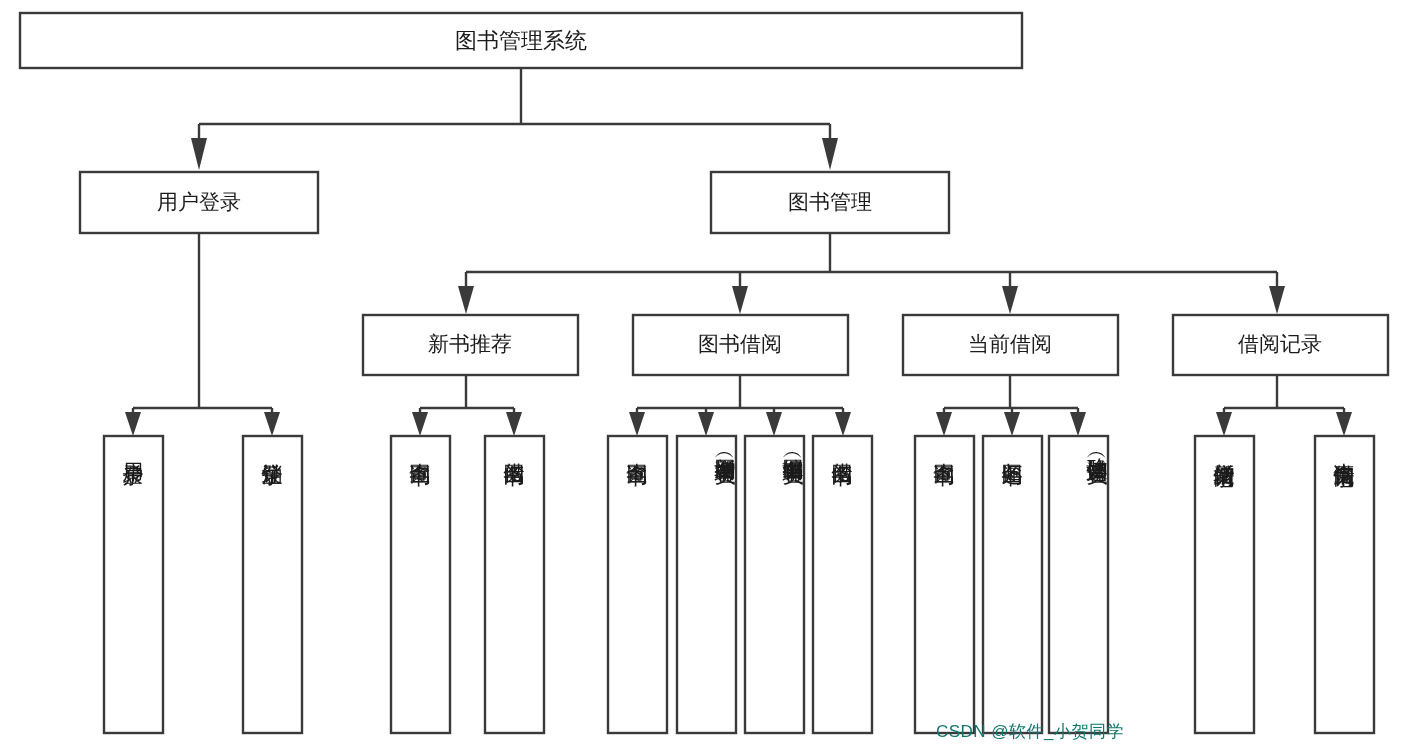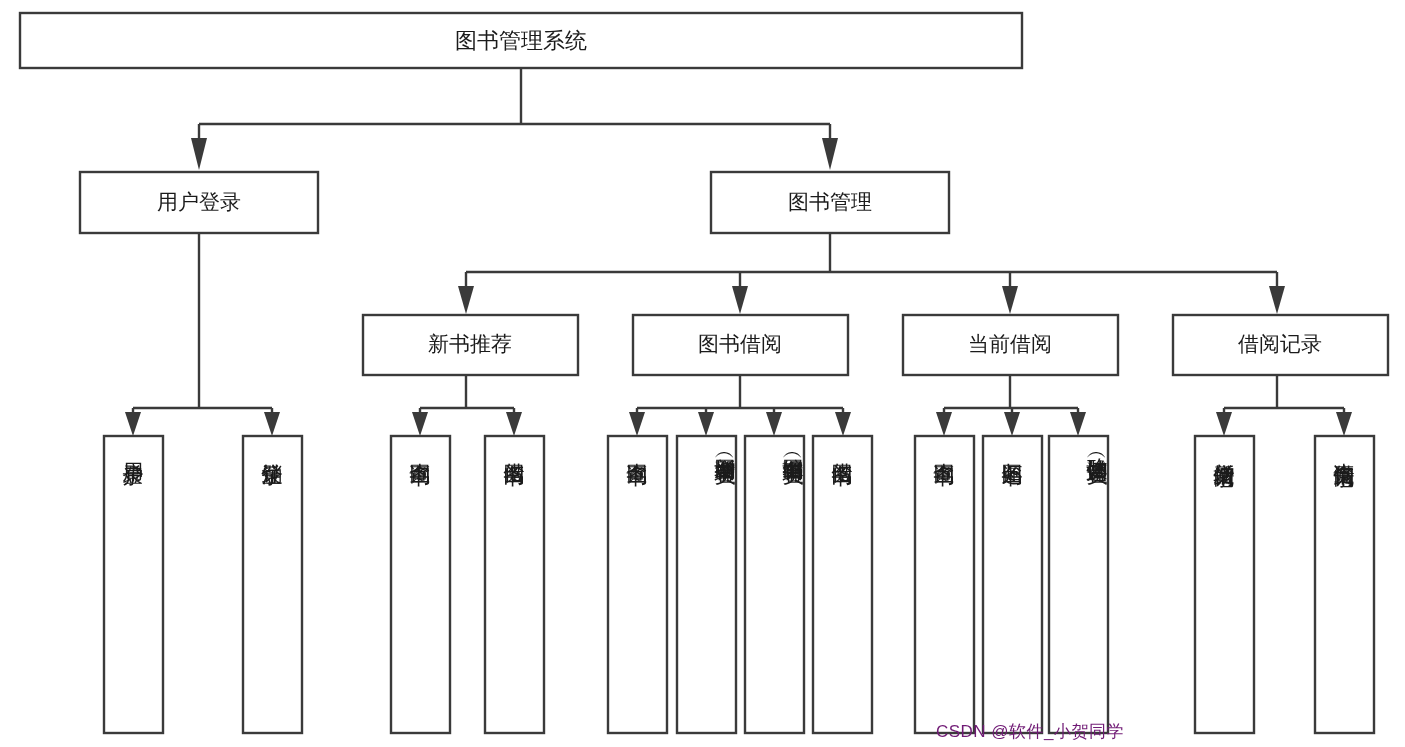--- a/index.html
+++ b/index.html
@@ -70,21 +70,21 @@
     text-align: left;
     white-space: normal;
     pointer-events: none;
   }
   .watermark {
     position: absolute;
     right: 8px;
     bottom: 4px;
     font-family: "Liberation Sans", "DejaVu Sans", sans-serif;
     font-size: 17px;
-    color: #701a75;
+    color: #0f766e;
     white-space: nowrap;
     letter-spacing: 0.5px;
   }
 </style>
 </head>
 <body>
 
 <div id="diagram-root">
 
   <svg class="diagram-canvas" viewBox="0 0 1405 747" xmlns="http://www.w3.org/2000/svg">

